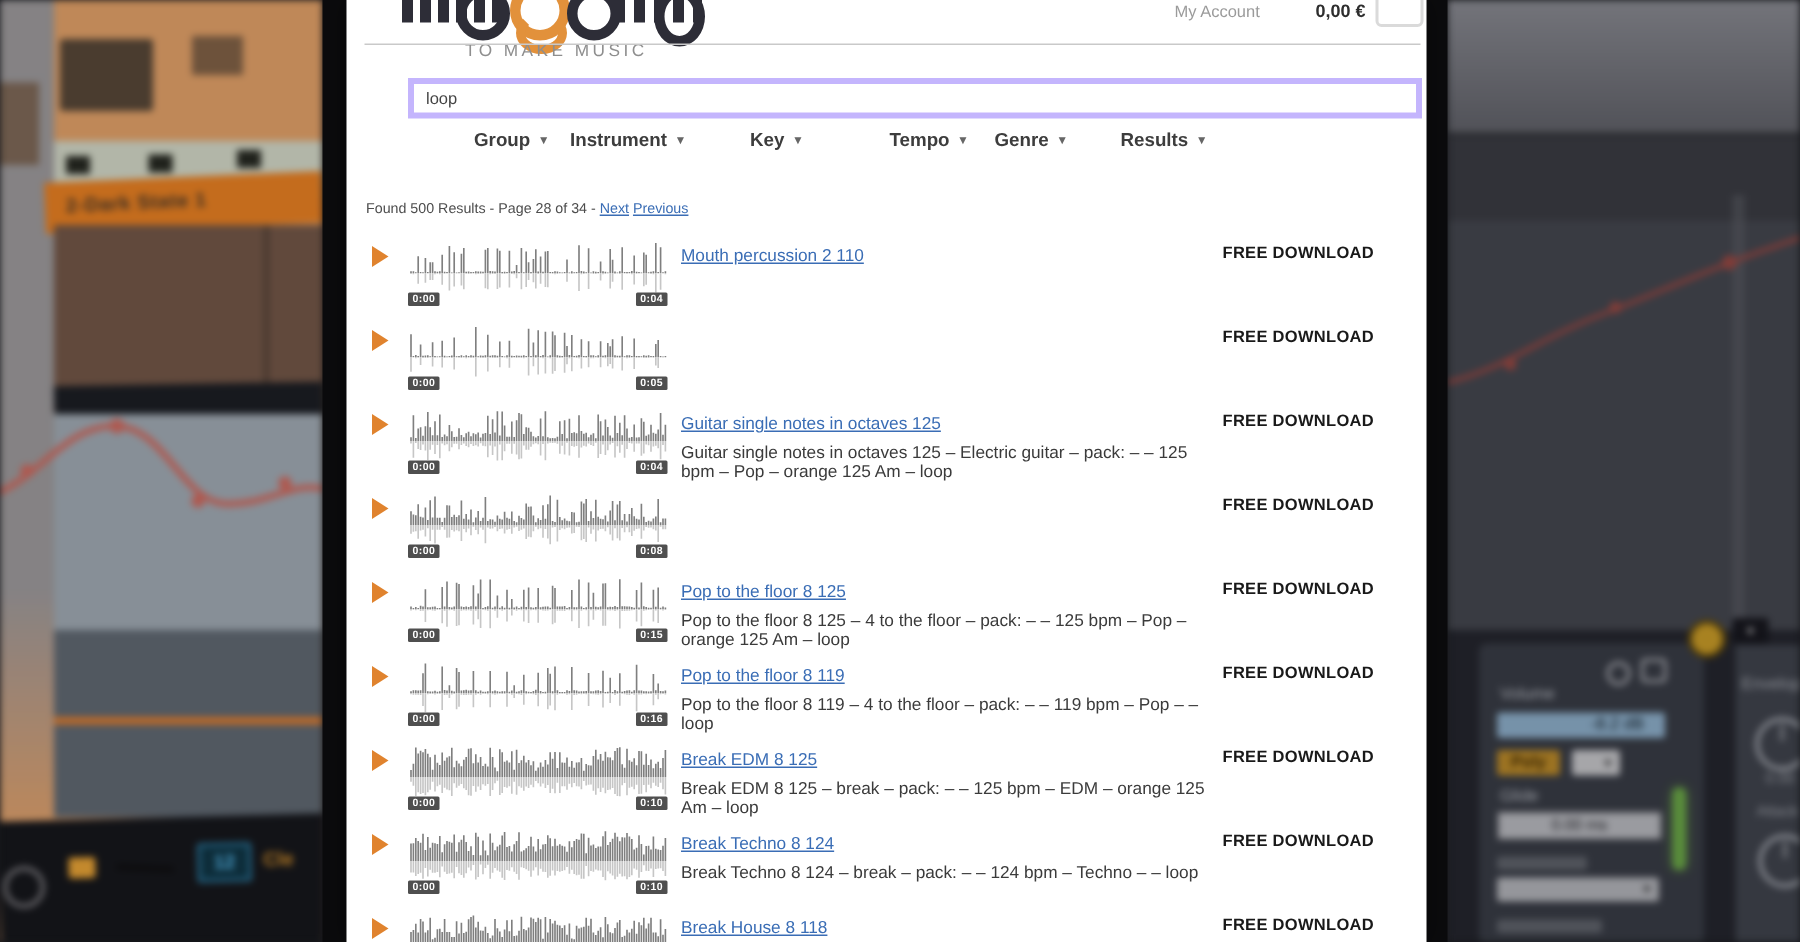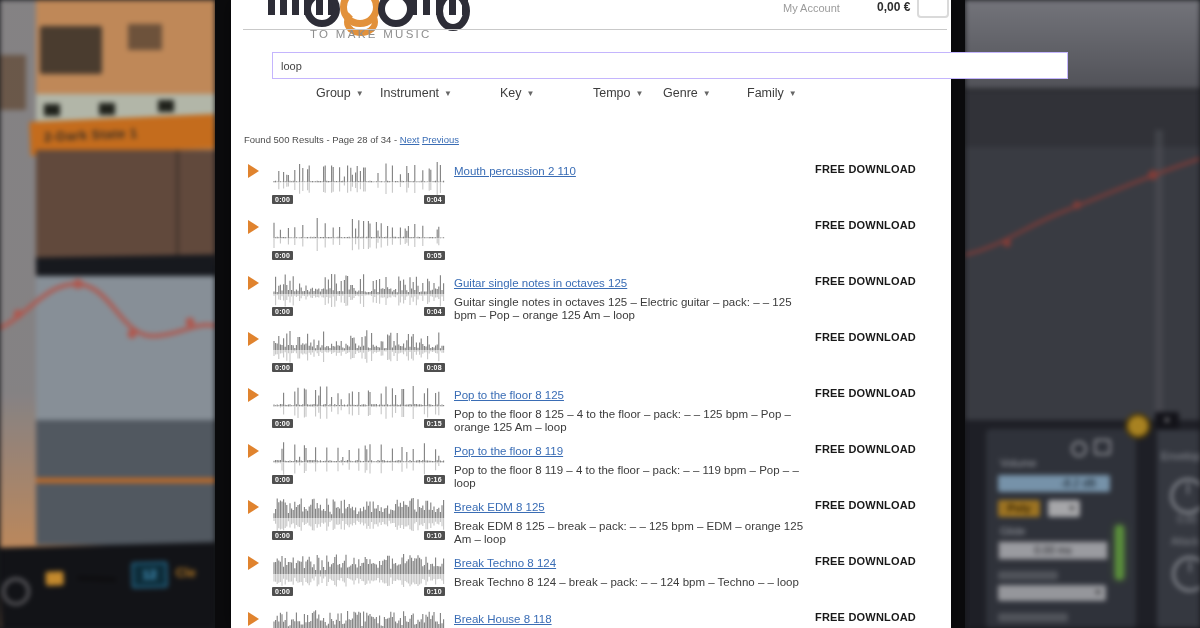--- a/index.html
+++ b/index.html
@@ -79,24 +79,24 @@
               background:repeating-linear-gradient(90deg,#2d2d37 0 7px,transparent 7px 13px);}
   .logo-ringY{position:absolute;left:168px;top:-9px;width:20px;height:26px;border:7px solid #2d2d37;border-radius:50%;}
   #tagline{position:absolute;left:79px;top:28px;font-size:11.5px;letter-spacing:2.3px;color:#8e8e8e;}
   #my-account{position:absolute;left:552px;top:2px;font-size:11px;color:#9b9b9b;text-decoration:none;}
   #cart-total{position:absolute;left:646px;top:0;font-size:12px;font-weight:700;color:#2e2e2e;}
   #cart-icon{position:absolute;left:686px;top:-7px;width:28px;height:21px;border:2px solid #dadada;border-radius:4px;}
   #cart-icon::after{content:"";position:absolute;left:8px;top:-3px;width:10px;height:7px;background:#fff;
                     clip-path:polygon(0 0,100% 0,50% 100%);}
   #header-rule{position:absolute;left:12px;top:29px;width:704px;height:0;border-top:1px solid #c9c9c9;}
   
-  #search-input{position:absolute;left:41px;top:52px;width:796px;height:27px;border:1px solid #c4b5fd;
+  #search-input{position:absolute;left:41px;top:52px;width:676px;height:27px;border:4px solid #c4b5fd;
                 box-sizing:border-box;font-size:11px;color:#444;padding:0 8px;outline:none;
                 font-family:"Liberation Sans",sans-serif;}
-  .filter{position:absolute;top:86px;font-size:12.5px;font-weight:400;color:#3d3d3d;cursor:pointer;text-align:right;}
+  .filter{position:absolute;top:86px;font-size:12.5px;font-weight:700;color:#3d3d3d;cursor:pointer;text-align:right;}
   .filter .caret{font-size:8px;color:#666;margin-left:5px;vertical-align:1px;}
   
   #results-meta{position:absolute;left:13px;top:134px;font-size:9.5px;color:#4d4d4d;}
   #results-meta a{color:#3a6db5;text-decoration:underline;}
   
   #rows{position:absolute;left:0;top:156px;right:0;}
   .row{position:relative;height:56px;}
   .play{position:absolute;left:17px;top:8px;width:0;height:0;cursor:pointer;
         border-left:11px solid #e0832e;border-top:7px solid transparent;border-bottom:7px solid transparent;}
   .wave-wrap{position:absolute;left:41px;top:4px;width:173px;height:44px;cursor:pointer;}
@@ -212,21 +212,21 @@
   <div id="cart-icon"></div>
   <div id="header-rule"></div>
 
   <input id="search-input" type="text" value="loop" style="">
 
   <span class="filter" style="left:85px;"><span>Group</span><span class="caret">▼</span></span>
   <span class="filter" style="left:149px;"><span>Instrument</span><span class="caret">▼</span></span>
   <span class="filter" style="left:269px;"><span>Key</span><span class="caret">▼</span></span>
   <span class="filter" style="left:362px;"><span>Tempo</span><span class="caret">▼</span></span>
   <span class="filter" style="left:432px;"><span>Genre</span><span class="caret">▼</span></span>
-  <span class="filter" style="left:516px;"><span>Family</span><span class="caret">▼</span></span>
+  <span class="filter" style="left:516px;"><span>Results</span><span class="caret">▼</span></span>
 
   <div id="results-meta"><span>Found 500 Results - Page 28 of 34 - </span><a href="#">Next</a> <a href="#">Previous</a></div>
 
   <div id="rows">
 
     <div class="row">
       <div class="play"></div>
       <div class="wave-wrap">
         <svg class="wave" width="173" height="36" viewBox="0 0 173 36">
             <path d="M2.0 22V20.9M3.6 22V20.8M5.2 22V21.5M6.8 22V10.9M8.4 22V21.3M10.0 22V21.5M11.6 22V12.0M13.2 22V21.3M14.8 22V14.8M16.4 22V14.9M18.0 22V20.8M19.6 22V21.2M21.2 22V20.8M22.8 22V9.9M24.4 22V21.2M26.0 22V21.4M27.6 22V4.0M29.2 22V21.6M30.8 22V8.1M32.4 22V21.6M34.0 22V21.5M35.6 22V9.2M37.2 22V5.4M38.8 22V21.2M40.4 22V21.0M42.0 22V21.3M43.6 22V21.3M45.2 22V20.8M46.8 22V21.0M48.4 22V21.0M50.0 22V21.2M51.6 22V6.5M53.2 22V5.4M54.8 22V20.7M56.4 22V20.9M58.0 22V21.0M59.6 22V5.6M61.2 22V7.1M62.8 22V21.3M64.4 22V21.1M66.0 22V21.3M67.6 22V7.2M69.2 22V21.0M70.8 22V20.7M72.4 22V16.6M74.0 22V21.4M75.6 22V5.4M77.2 22V21.5M78.8 22V7.7M80.4 22V14.8M82.0 22V21.3M83.6 22V12.6M85.2 22V6.1M86.8 22V21.0M88.4 22V11.0M90.0 22V21.2M91.6 22V7.6M93.2 22V7.4M94.8 22V21.3M96.4 22V21.3M98.0 22V20.8M99.6 22V21.0M101.2 22V21.5M102.8 22V21.6M104.4 22V21.3M106.0 22V13.0M107.6 22V21.6M109.2 22V20.9M110.8 22V21.5M112.4 22V21.4M114.0 22V3.5M115.6 22V20.7M117.2 22V21.0M118.8 22V21.5M120.4 22V5.5M122.0 22V21.6M123.6 22V20.9M125.2 22V21.1M126.8 22V21.4M128.4 22V14.3M130.0 22V20.8M131.6 22V21.1M133.2 22V21.6M134.8 22V6.0M136.4 22V13.1M138.0 22V21.0M139.6 22V21.6M141.2 22V20.9M142.8 22V4.9M144.4 22V21.4M146.0 22V21.3M147.6 22V21.4M149.2 22V20.7M150.8 22V10.3M152.4 22V21.2M154.0 22V21.4M155.6 22V21.6M157.2 22V8.4M158.8 22V9.8M160.4 22V21.5M162.0 22V21.1M163.6 22V20.8M165.2 22V2.0M166.8 22V21.4M168.4 22V4.9M170.0 22V21.5M171.6 22V20.8" stroke="#7f7f7f" stroke-width="1.1" fill="none"></path>

